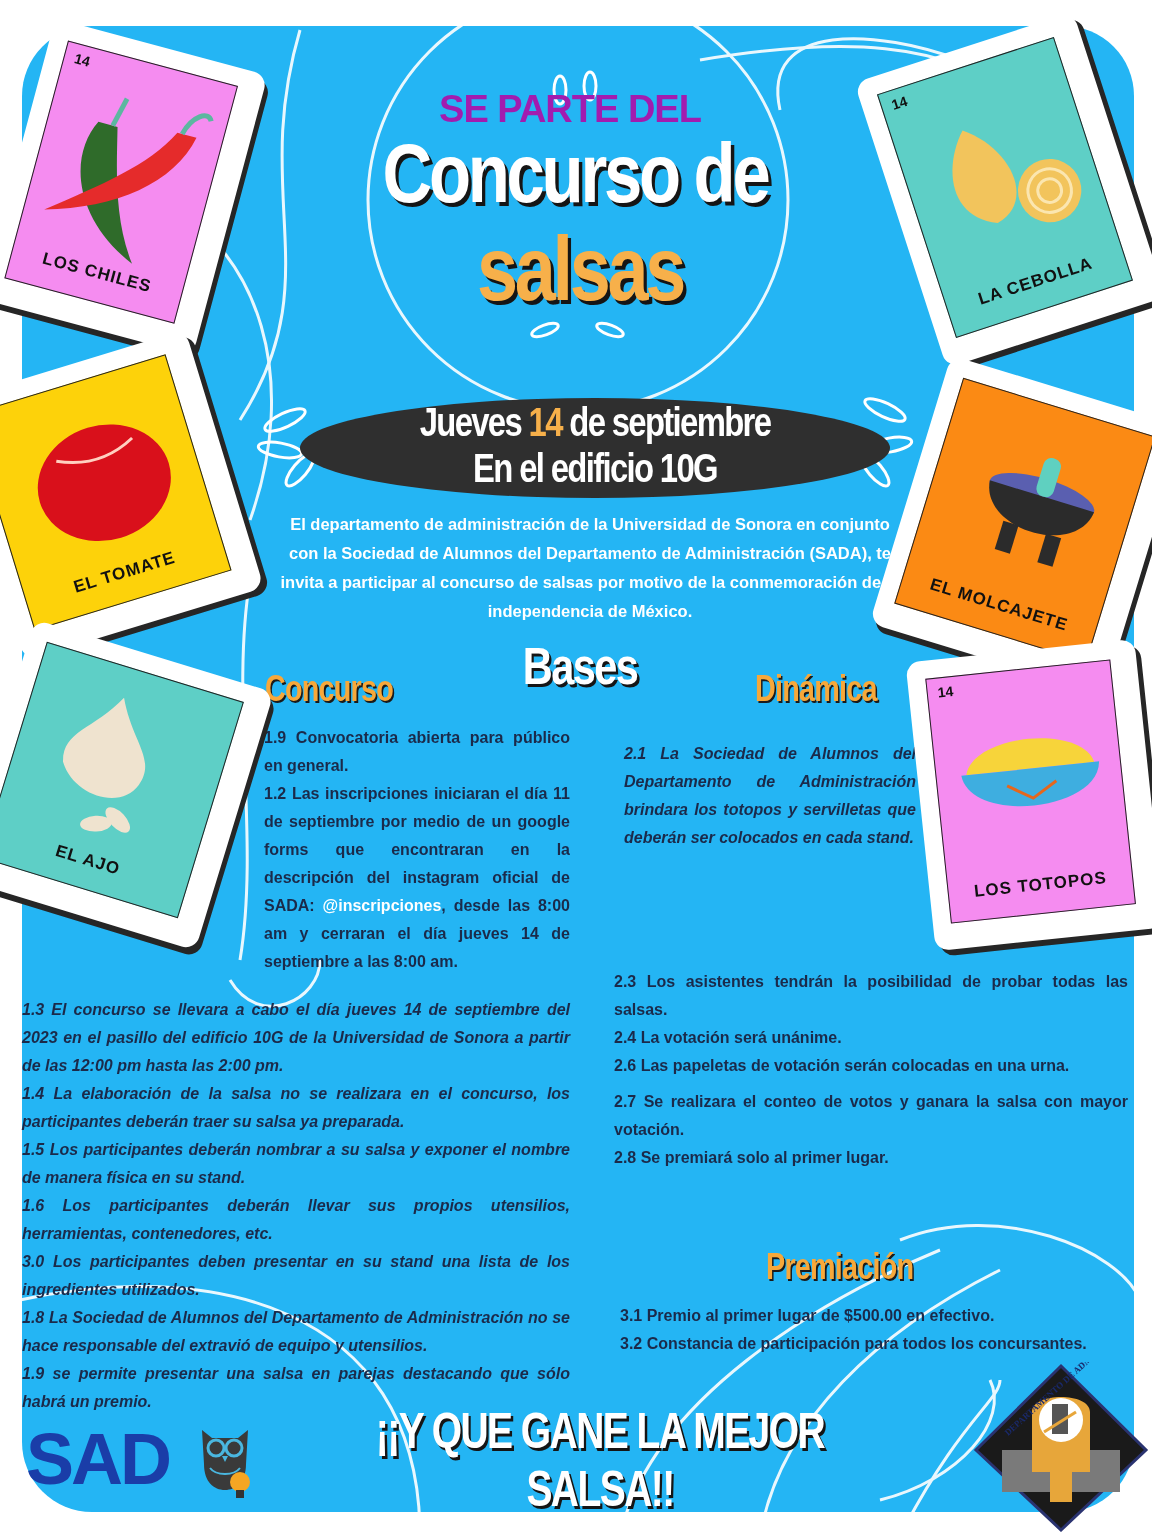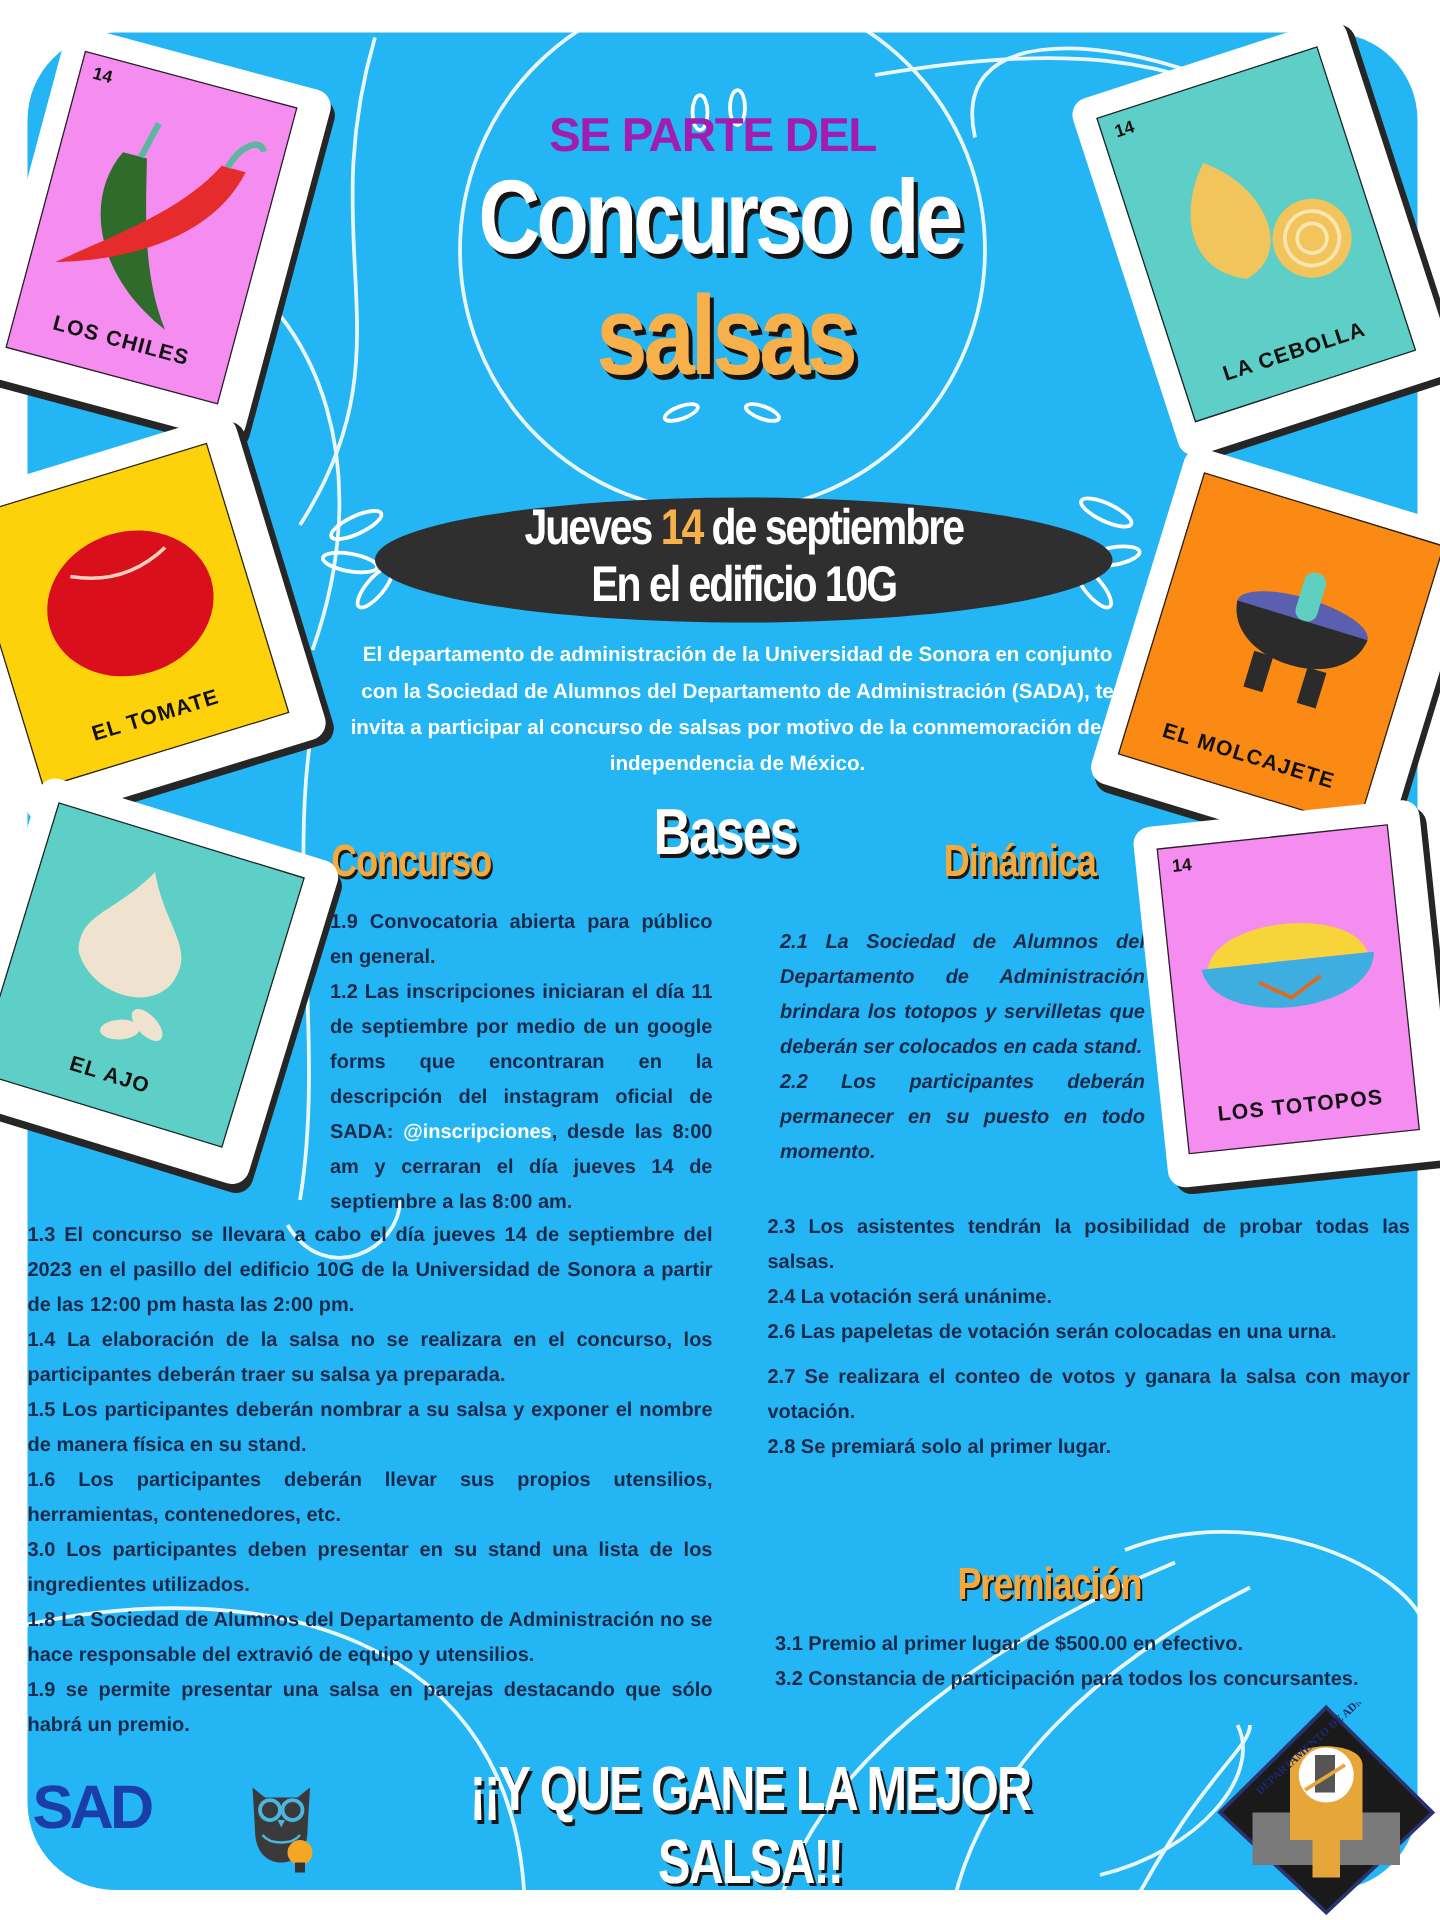--- a/index.html
+++ b/index.html
@@ -60,21 +60,21 @@
   .rules p { margin: 0; }
   .handle { color: #ffffff; }
 
   .closing {
     position: absolute; left: 300px; top: 1402px; width: 600px; text-align: center;
     font-size: 50px; font-weight: 900; color: #ffffff; text-shadow: 3px 3px 0 #151515;
     letter-spacing: -2px; transform: scaleX(0.78); transform-origin: center;
   }
 
   .sada-logo {
-    position: absolute; left: 26px; top: 1418px; font-size: 49px; font-weight: 900;
+    position: absolute; left: 26px; top: 1418px; font-size: 72px; font-weight: 900;
     color: #1a3da8; letter-spacing: -3px;
   }
   .owl { position: absolute; left: 196px; top: 1424px; width: 58px; height: 80px; }
 
   .dept-logo { position: absolute; left: 972px; top: 1362px; width: 178px; height: 170px; }
 
   
   .card {
     position: absolute; background: #ffffff; border-radius: 14px;
     box-shadow: 5px 6px 0 #262626;
@@ -140,24 +140,23 @@
 <div class="bases-title">Bases</div>
 <div class="section-title" style="left:755px; top:668px; font-size:36px;">Dinámica</div>
 
 <div class="rules" style="left:264px; top:724px; width:306px;">
   <p>1.9 Convocatoria abierta para público en general.</p>
   <p><span>1.2 Las inscripciones iniciaran el día 11 de septiembre por medio de un google forms que encontraran en la descripción del instagram oficial de SADA:</span> <span class="handle">@inscripciones</span><span>, desde las 8:00 am y cerraran el día jueves 14 de septiembre a las 8:00 am.</span></p>
 </div>
 
 <div class="rules" style="left:624px; top:740px; width:292px;font-style:italic;">
   <p>2.1 La Sociedad de Alumnos del Departamento de Administración brindara los totopos y servilletas que deberán ser colocados en cada stand.</p>
-  <p>2.2 Los participantes deberán permanecer en su puesto en todo momento.</p>
-</div>
-
-<div class="rules" style="left:22px; top:975px; width:548px;">
+</div>
+
+<div class="rules" style="left:22px; top:996px; width:548px;font-style:italic;">
   <p>1.3 El concurso se llevara a cabo el día jueves 14 de septiembre del 2023 en el pasillo del edificio 10G de la Universidad de Sonora a partir de las 12:00 pm hasta las 2:00 pm.</p>
   <p>1.4 La elaboración de la salsa no se realizara en el concurso, los participantes deberán traer su salsa ya preparada.</p>
   <p>1.5 Los participantes deberán nombrar a su salsa y exponer el nombre de manera física en su stand.</p>
   <p>1.6 Los participantes deberán llevar sus propios utensilios, herramientas, contenedores, etc.</p>
   <p>3.0 Los participantes deben presentar en su stand una lista de los ingredientes utilizados.</p>
   <p>1.8 La Sociedad de Alumnos del Departamento de Administración no se hace responsable del extravió de equipo y utensilios.</p>
   <p>1.9 se permite presentar una salsa en parejas destacando que sólo habrá un premio.</p>
 </div>
 
 <div class="rules" style="left:614px; top:968px; width:514px;">

